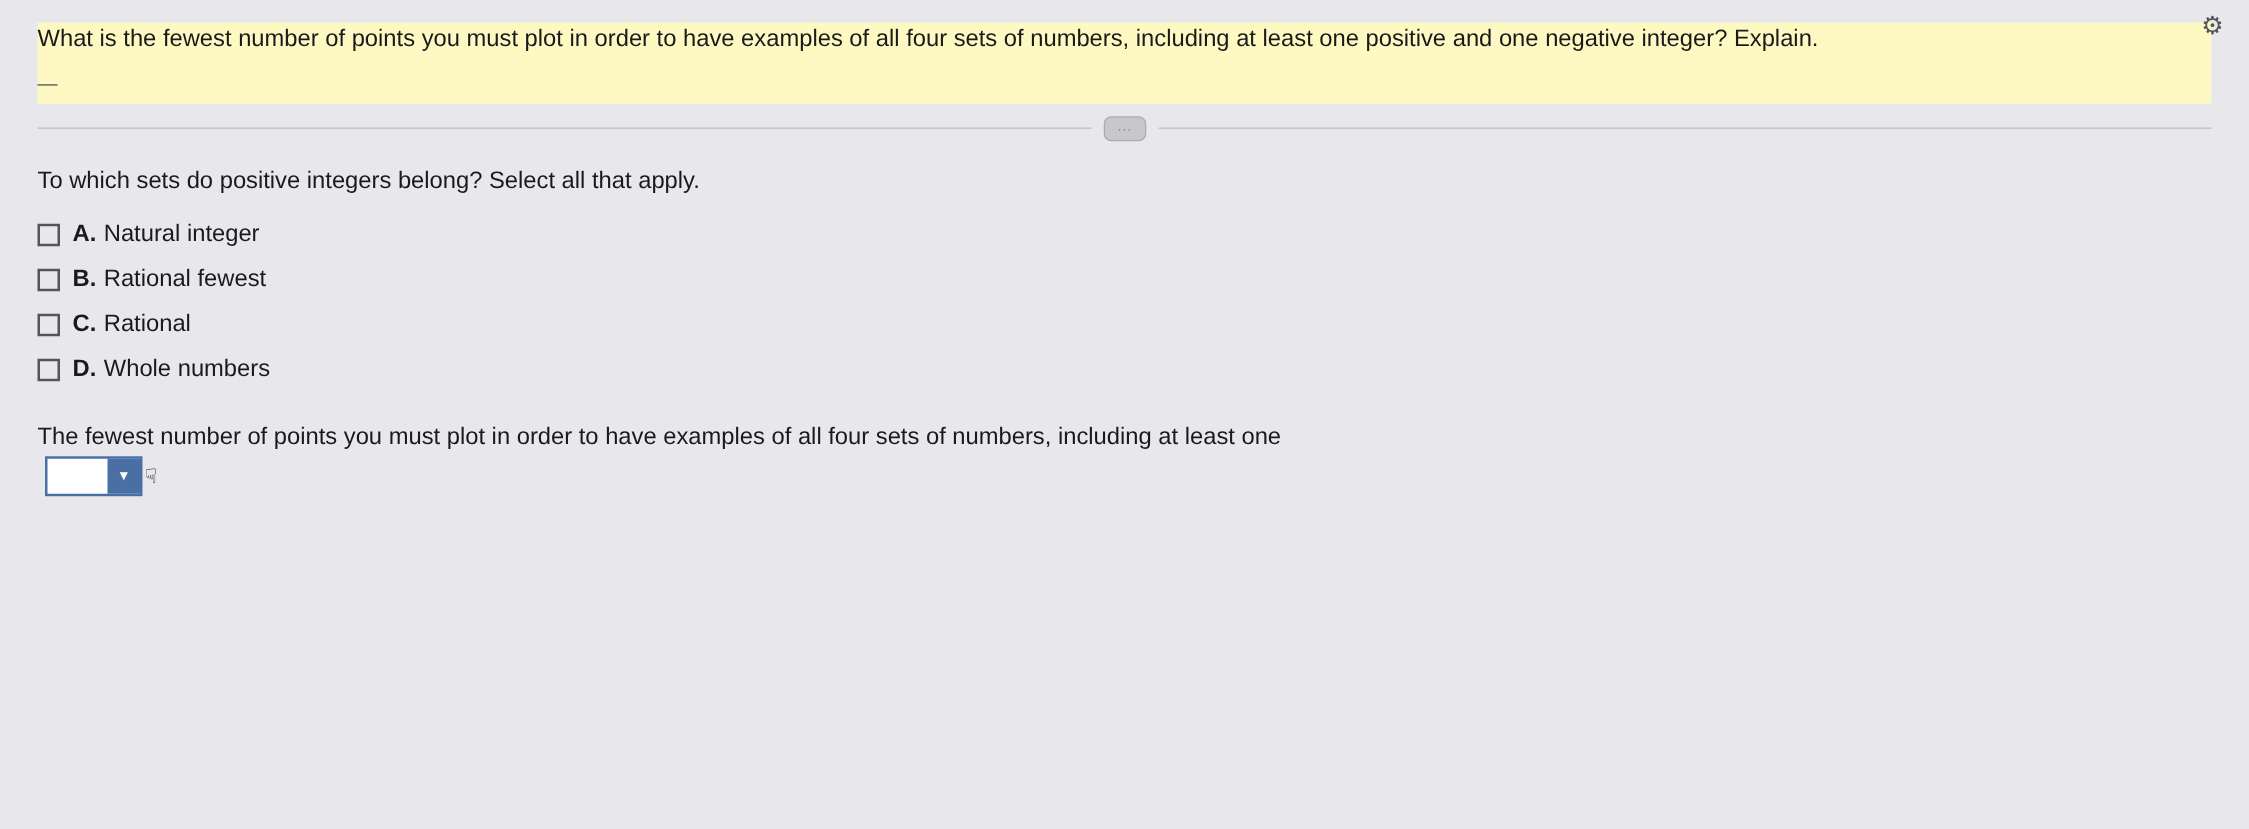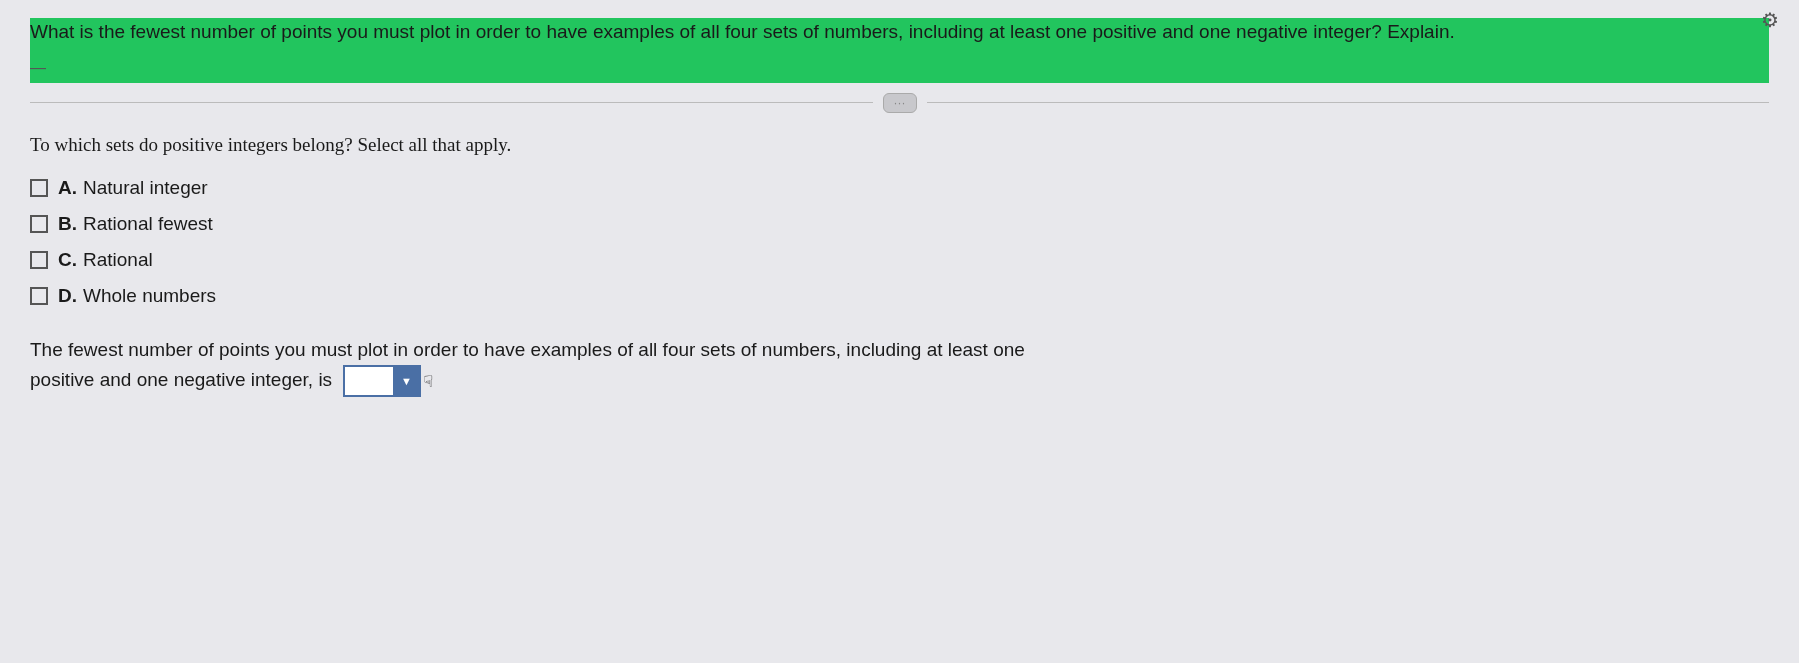--- a/index.html
+++ b/index.html
@@ -35,21 +35,21 @@
 
     .main-container {
       width: 100%;
       max-width: 1799px;
       background-color: #e8e8ec;
       padding: 18px 30px 30px 30px;
       position: relative;
     }
 
     .question-block {
-      background-color: #22c55e;
+      background-color: #fef9c3;
       margin-bottom: 0px;
     }
 
     .question-text {
       font-size: 19px;
       line-height: 1.5;
       color: #1a1a1a;
       margin-bottom: 8px;
     }
 
@@ -82,21 +82,20 @@
       font-size: 12px;
       color: #888;
       margin: 0 10px;
     }
 
     .sub-question-text {
       font-size: 19px;
       color: #1a1a1a;
       margin-bottom: 18px;
       line-height: 1.5;
-      font-family: Liberation Serif, serif;
     }
 
     .options-list {
       list-style: none;
       margin-bottom: 28px;
     }
 
     .option-item {
       display: flex;
       align-items: center;
@@ -215,21 +214,20 @@
     </li>
     <li class="option-item">
       <span class="checkbox"></span>
       <span class="option-label">D.</span>
       <span>Whole numbers</span>
     </li>
   </ul>
 
   <div class="answer-block">
     <span>The fewest number of points you must plot in order to have examples of all four sets of numbers, including at least one</span><br>
-    <span>positive and one negative integer, is </span>
     <span class="answer-inline">
       <div class="dropdown-container">
         <input class="dropdown-input" type="text" value="" placeholder="" style="">
         <button class="dropdown-arrow-btn"></button>
       </div>
       <span class="cursor-hand">☟</span>
     </span>
   </div>
 
 </div>

